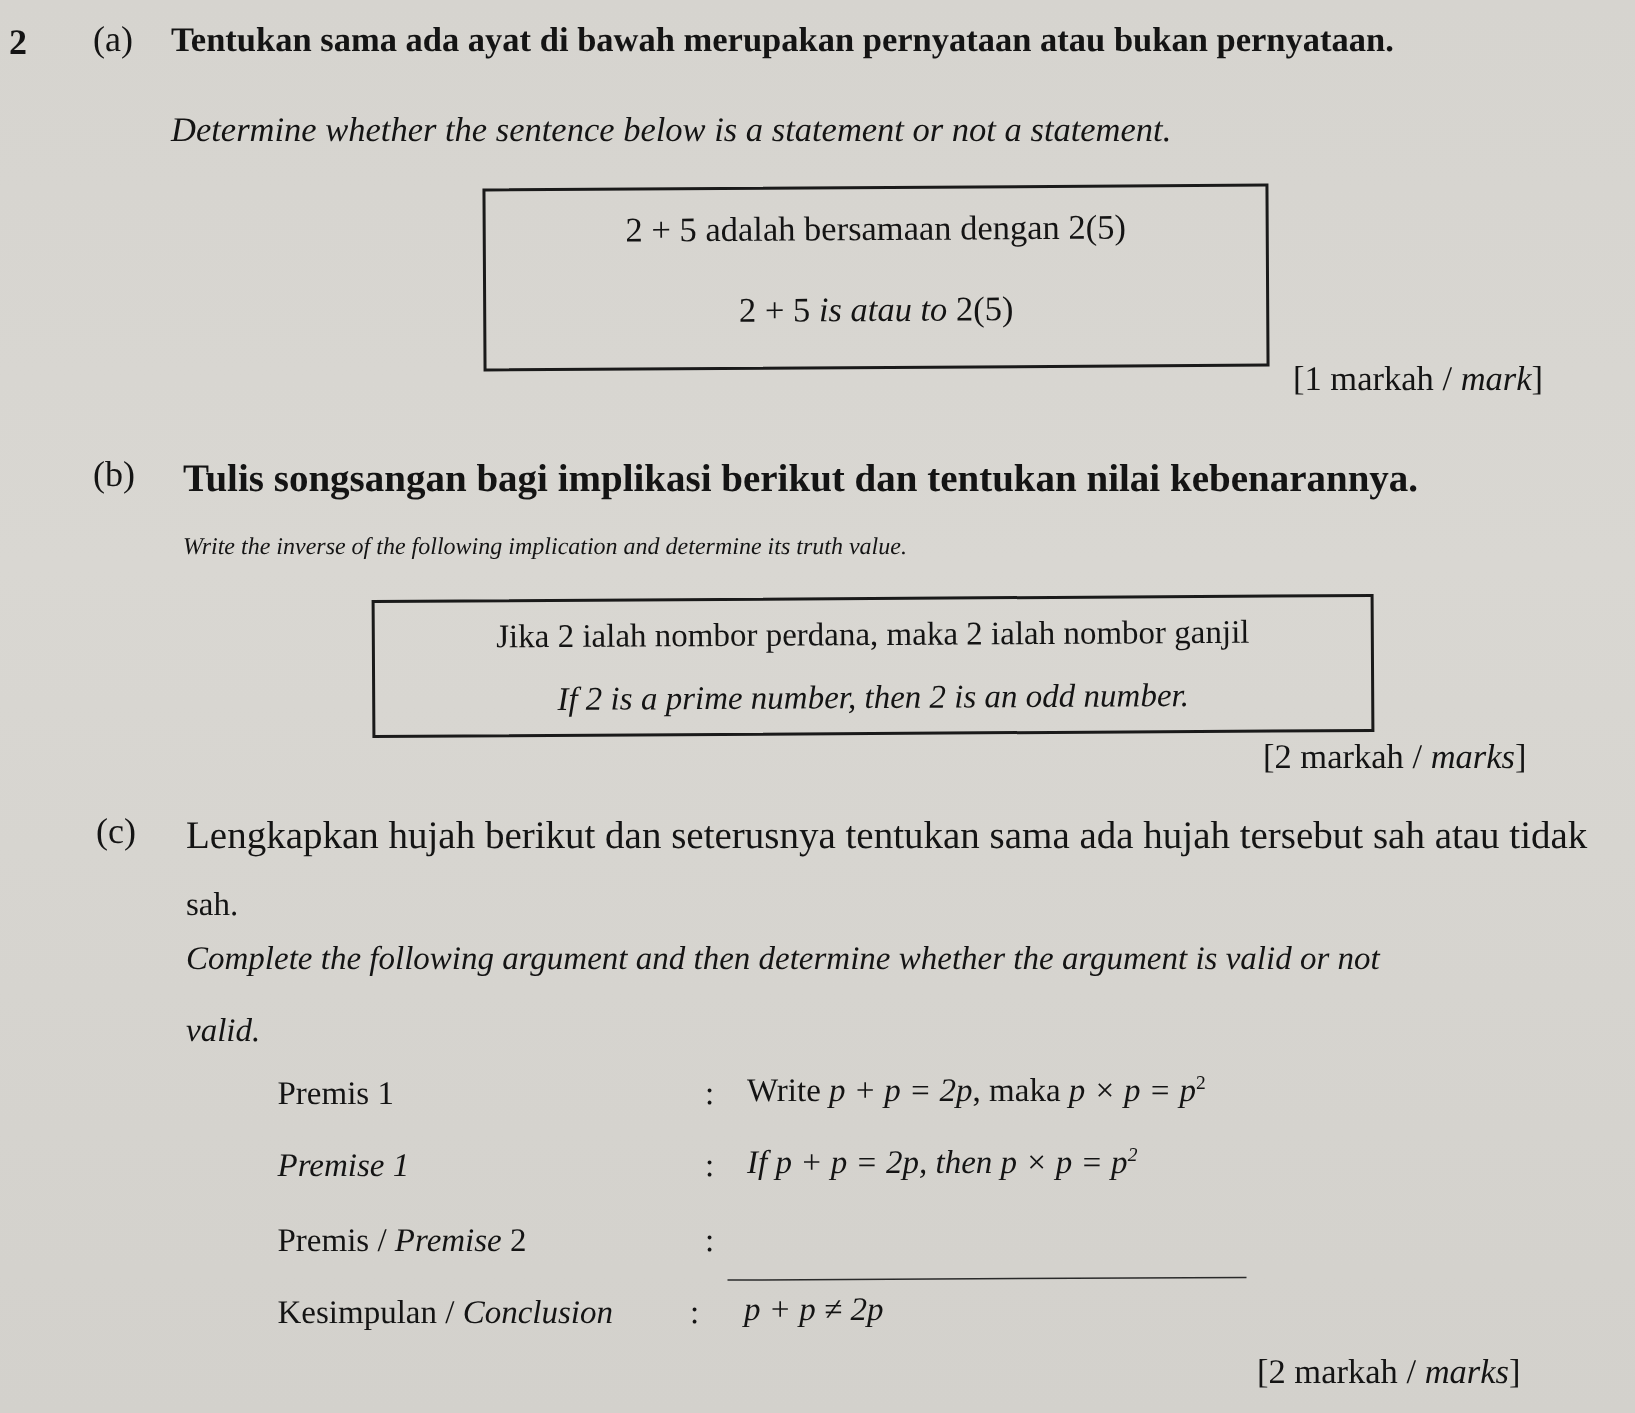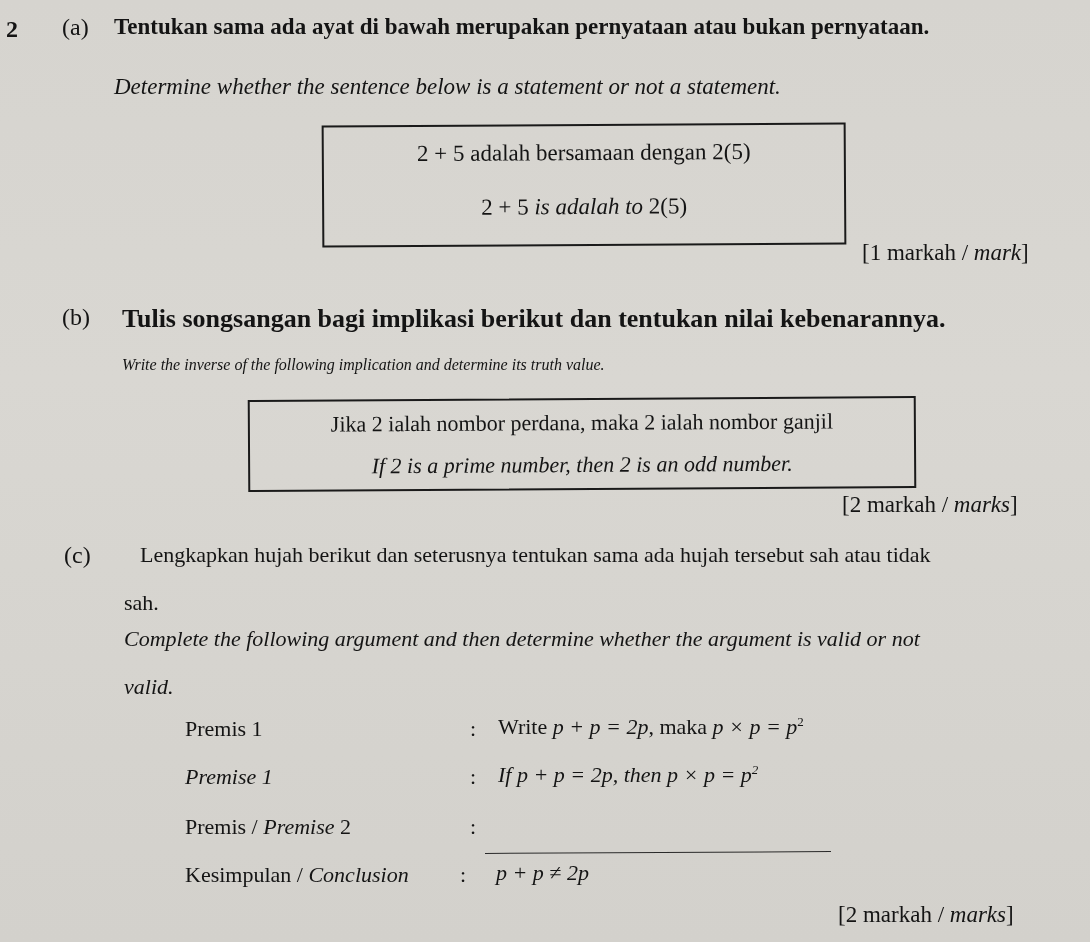--- a/index.html
+++ b/index.html
@@ -35,36 +35,36 @@
 </head>
 <body>
 
 <div class="abs qnum" style="left:6px; top:16px;">2</div>
 <div class="abs part" style="left:62px; top:14px;">(a)</div>
 <div class="abs bm" style="left:114px; top:14px; font-weight:bold; font-size:23px;">Tentukan sama ada ayat di bawah merupakan pernyataan atau bukan pernyataan.</div>
 <div class="abs en" style="left:114px; top:74px; font-size:23px;">Determine whether the sentence below is a statement or not a statement.</div>
 
 <div class="box" style="left:322px; top:124px; width:524px; height:122px; transform:rotate(-0.35deg);">
   <div class="boxline" style="top:14px;">2 + 5 adalah bersamaan dengan 2(5)</div>
-  <div class="boxline" style="top:68px;"><span>2 + 5 </span><i>is adalah to</i><span> 2(5)</span></div>
+  <div class="boxline" style="top:68px;"><span>2 + 5 </span><i>is atau to</i><span> 2(5)</span></div>
 </div>
 <div class="abs marks" style="left:862px; top:240px;"><span>[1 markah / </span><i>mark</i><span>]</span></div>
 
 <div class="abs part" style="left:62px; top:304px;">(b)</div>
 <div class="abs bm" style="left:122px; top:304px; font-weight:bold; font-size:26px;">Tulis songsangan bagi implikasi berikut dan tentukan nilai kebenarannya.</div>
 <div class="abs en" style="left:122px; top:356px; font-size:16px;">Write the inverse of the following implication and determine its truth value.</div>
 
 <div class="box" style="left:248px; top:398px; width:668px; height:92px; transform:rotate(-0.35deg);">
   <div class="boxline" style="top:10px; font-size:22px;">Jika 2 ialah nombor perdana, maka 2 ialah nombor ganjil</div>
   <div class="boxline" style="top:52px; font-size:22px; font-style:italic;">If 2 is a prime number, then 2 is an odd number.</div>
 </div>
 <div class="abs marks" style="left:842px; top:492px;"><span>[2 markah / </span><i>marks</i><span>]</span></div>
 
 <div class="abs part" style="left:64px; top:542px;">(c)</div>
-<div class="abs bm" style="left:140px; top:542px; font-size:22px;">Lengkapkan hujah berikut dan seterusnya tentukan sama ada hujah tersebut sah atau tidak</div>
+<div class="abs bm" style="left:124px; top:542px; font-size:26px;">Lengkapkan hujah berikut dan seterusnya tentukan sama ada hujah tersebut sah atau tidak</div>
 <div class="abs bm" style="left:124px; top:590px; font-size:22px;">sah.</div>
 <div class="abs en" style="left:124px; top:626px; font-size:22px;">Complete the following argument and then determine whether the argument is valid or not</div>
 <div class="abs en" style="left:124px; top:674px; font-size:22px;">valid.</div>
 
 <div class="abs label" style="left:185px; top:716px;">Premis 1</div>
 <div class="abs colon" style="left:470px; top:716px;">:</div>
 <div class="abs math" style="left:498px; top:714px;"><span>Write </span><i>p + p = 2p</i><span>, maka </span><i>p × p = p</i><sup>2</sup></div>
 
 <div class="abs label" style="left:185px; top:764px; font-style:italic;">Premise 1</div>
 <div class="abs colon" style="left:470px; top:764px;">:</div>

